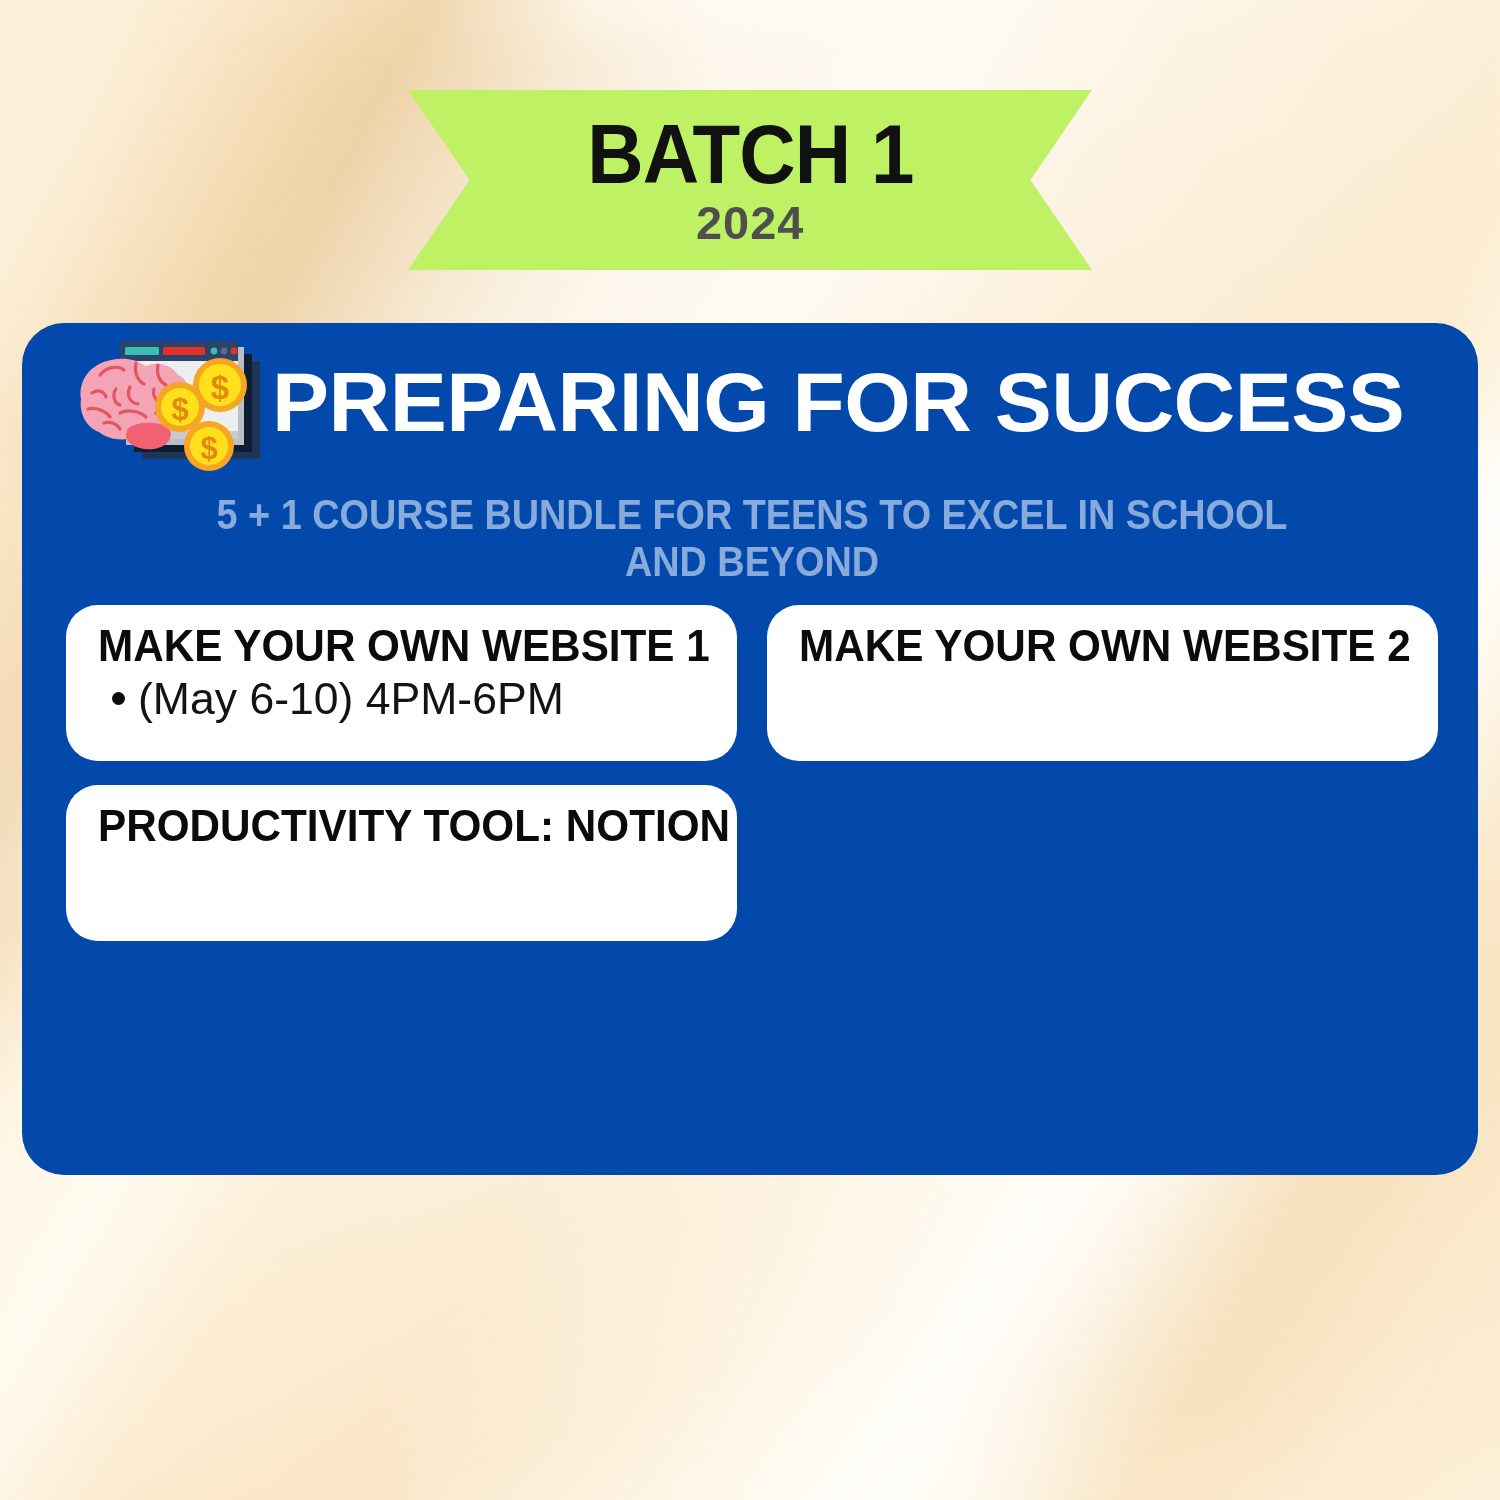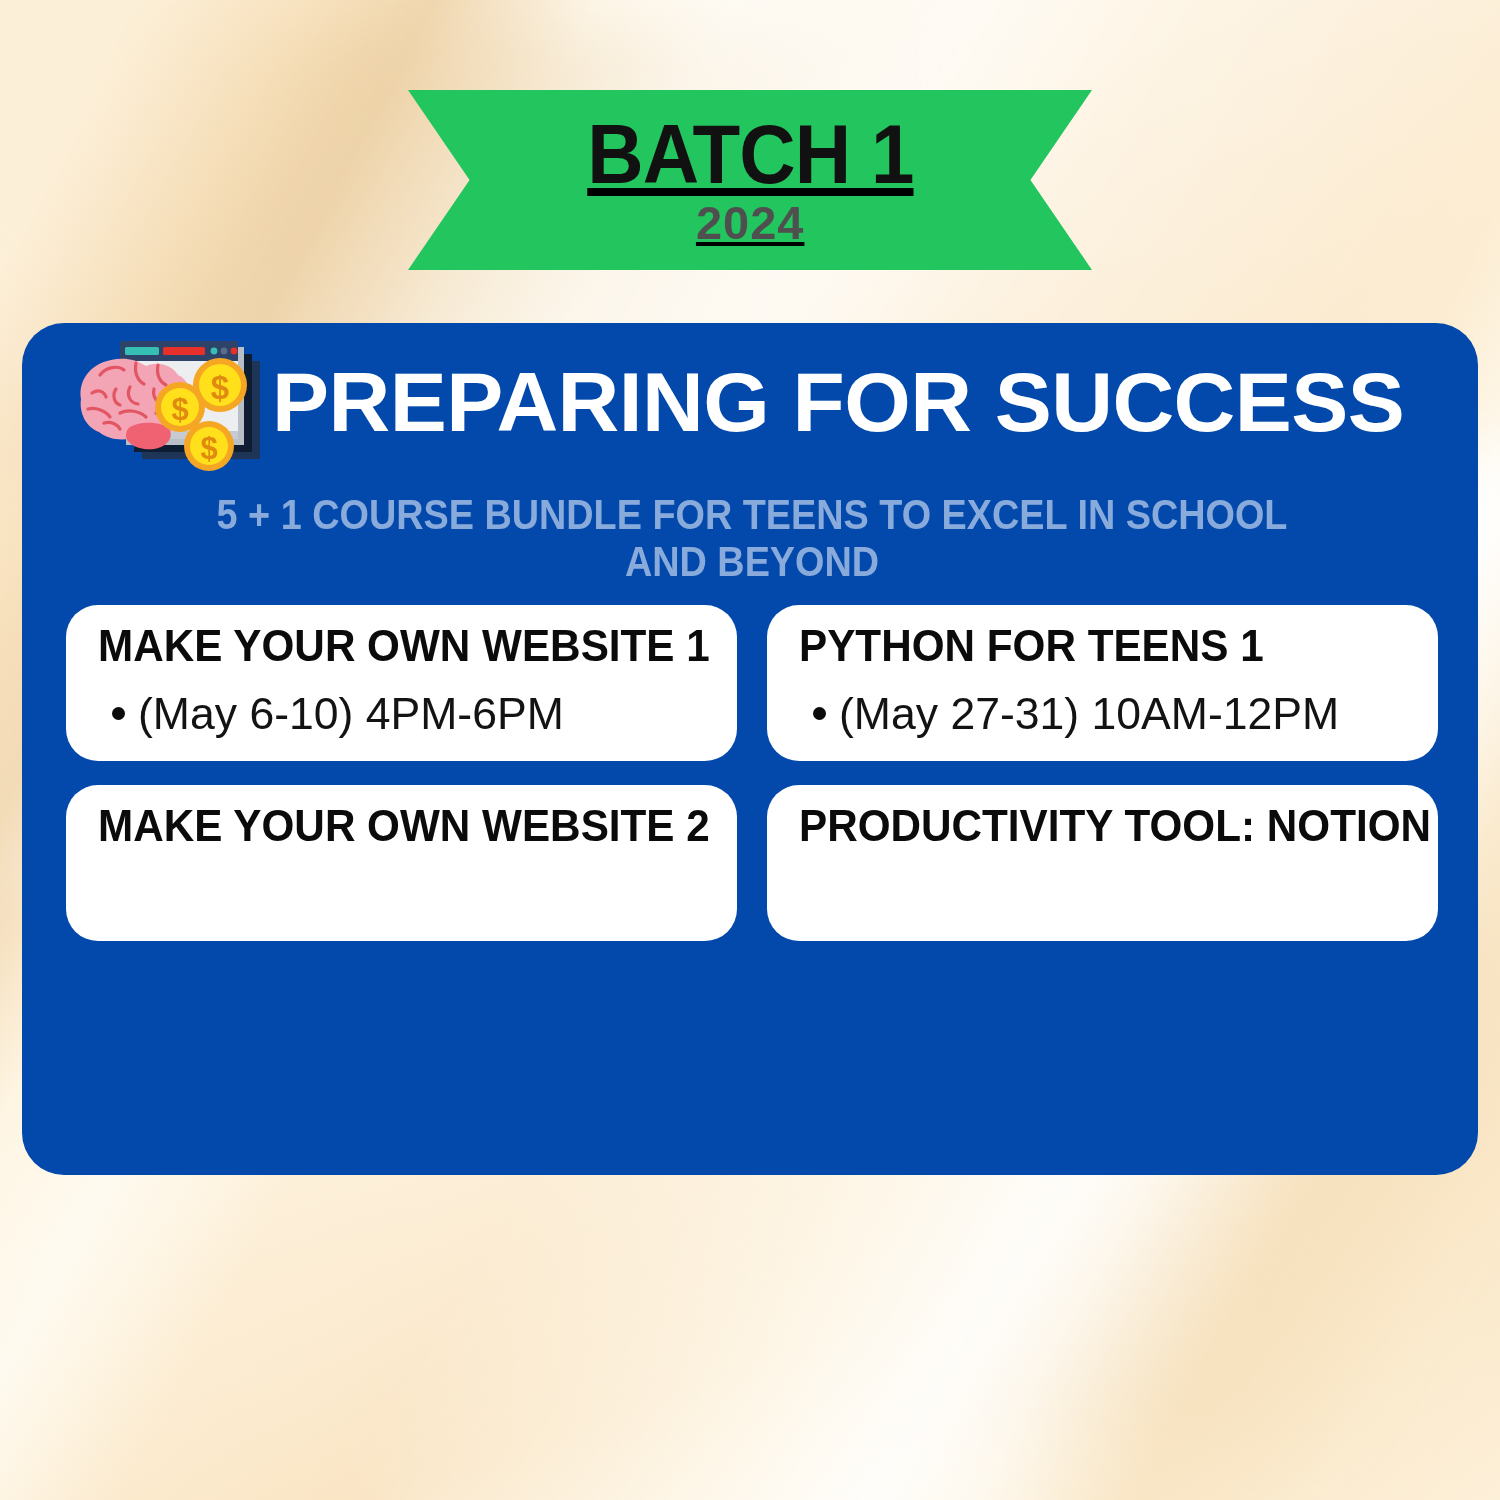--- a/index.html
+++ b/index.html
@@ -96,28 +96,27 @@
     filter: blur(36px);
   }
 
   
   #banner {
     position: absolute;
     left: 408px;
     top: 90px;
     width: 684px;
     height: 180px;
-    background: #22c55e;
+    background: #bef264;
     -webkit-clip-path: polygon(0% 0%, 100% 0%, 91% 50%, 100% 100%, 0% 100%, 9% 50%);
     clip-path: polygon(0% 0%, 100% 0%, 91% 50%, 100% 100%, 0% 100%, 9% 50%);
     display: flex;
     flex-direction: column;
     align-items: center;
     justify-content: center;
-    text-decoration: underline;
   }
   #banner-title {
     font-family: "Liberation Sans Narrow", "Liberation Sans", sans-serif;
     font-weight: 700;
     font-size: 84px;
     line-height: 0.92;
     letter-spacing: -1px;
     color: #111111;
     transform: scaleX(0.93);
     margin-top: 2px;
@@ -216,21 +215,21 @@
     line-height: 1.05;
     letter-spacing: 0px;
     color: #0B0B0B;
     transform: scaleX(0.96);
     transform-origin: left center;
     white-space: nowrap;
   }
   .course-schedule {
     display: flex;
     align-items: baseline;
-    margin-top: 21px;
+    margin-top: 6px;
     padding-left: 14px;
   }
   .course-bullet {
     width: 13px;
     height: 13px;
     border-radius: 50%;
     background: #0B0B0B;
     flex: 0 0 auto;
     position: relative;
     top: -9px;
@@ -335,27 +334,20 @@
   <div id="course-grid">
 
     <div class="course-card">
       <div class="course-title">MAKE YOUR OWN WEBSITE 1</div>
       <div class="course-schedule">
         <span class="course-bullet"></span>
         <span class="course-dates">(May 6-10) 4PM-6PM</span>
       </div>
     </div>
 
-    <div class="course-card">
-      <div class="course-title">PYTHON FOR TEENS 1</div>
-      <div class="course-schedule">
-        <span class="course-bullet"></span>
-        <span class="course-dates">(May 27-31) 10AM-12PM</span>
-      </div>
-    </div>
 
     <div class="course-card">
       <div class="course-title">MAKE YOUR OWN WEBSITE 2</div>
     </div>
 
 
     <div class="course-card">
       <div class="course-title">PRODUCTIVITY TOOL: NOTION</div>
     </div>
 

